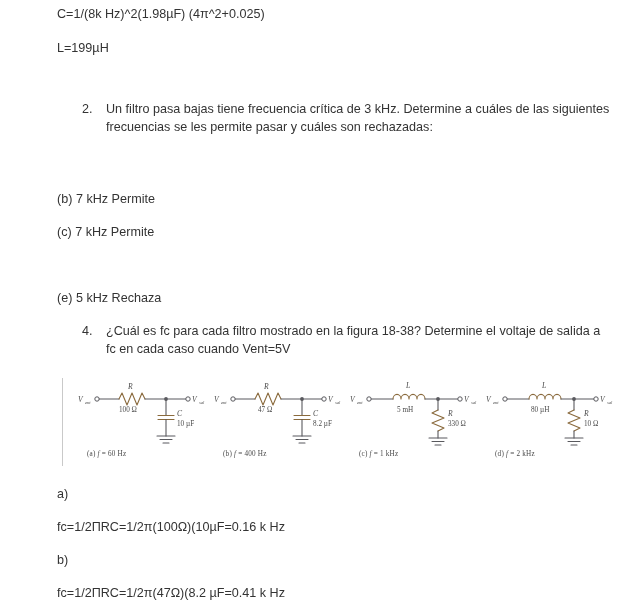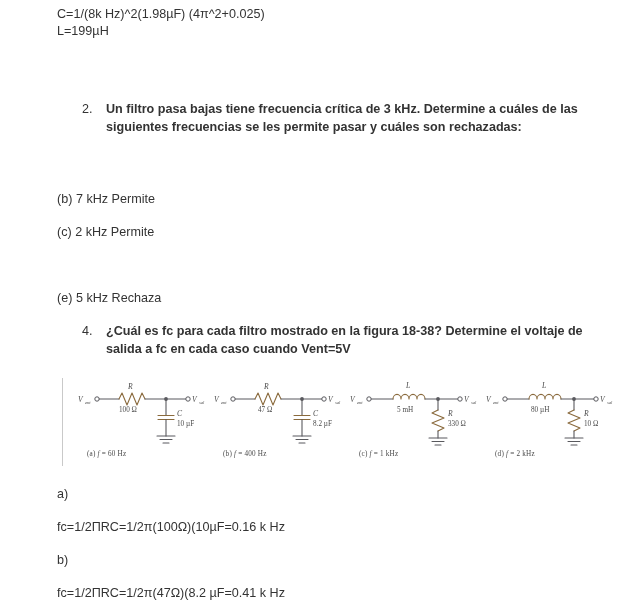--- a/index.html
+++ b/index.html
@@ -40,21 +40,20 @@
     display: flex;
     align-items: flex-start;
   }
   .num-item .marker {
     width: 24px;
     flex: 0 0 24px;
     text-align: left;
   }
   .num-item .body {
     flex: 1 1 auto;
-    font-weight: bold;
   }
 
   
   .figure {
     position: absolute;
     left: 57px;
     top: 376px;
     width: 560px;
     height: 92px;
   }
@@ -136,29 +135,29 @@
   svg .node {
     fill: #59595e;
   }
 </style>
 </head>
 <body>
 
 <div class="page">
 
   <div class="para" style="top:6px">C=1/(8k Hz)^2(1.98µF) (4π^2+0.025)</div>
-  <div class="para" style="top:23px">L=199µH</div>
+  <div class="para" style="top:40px">L=199µH</div>
 
   <div class="num-item" style="top:100px">
     <span class="marker">2.</span>
     <span class="body">Un filtro pasa bajas tiene frecuencia crítica de 3 kHz. Determine a cuáles de las siguientes frecuencias se les permite pasar y cuáles son rechazadas:</span>
   </div>
 
   <div class="para" style="top:191px">(b) 7 kHz Permite</div>
-  <div class="para" style="top:224px">(c) 2 kHz Permite</div>
+  <div class="para" style="top:224px">(c) 7 kHz Permite</div>
   <div class="para" style="top:290px">(e) 5 kHz Rechaza</div>
 
   <div class="num-item" style="top:322px">
     <span class="marker">4.</span>
     <span class="body">¿Cuál es fc para cada filtro mostrado en la figura 18-38? Determine el voltaje de salida a fc en cada caso cuando Vent=5V</span>
   </div>
 
   <div class="figure">
     <div class="figure-rule"></div>
 

